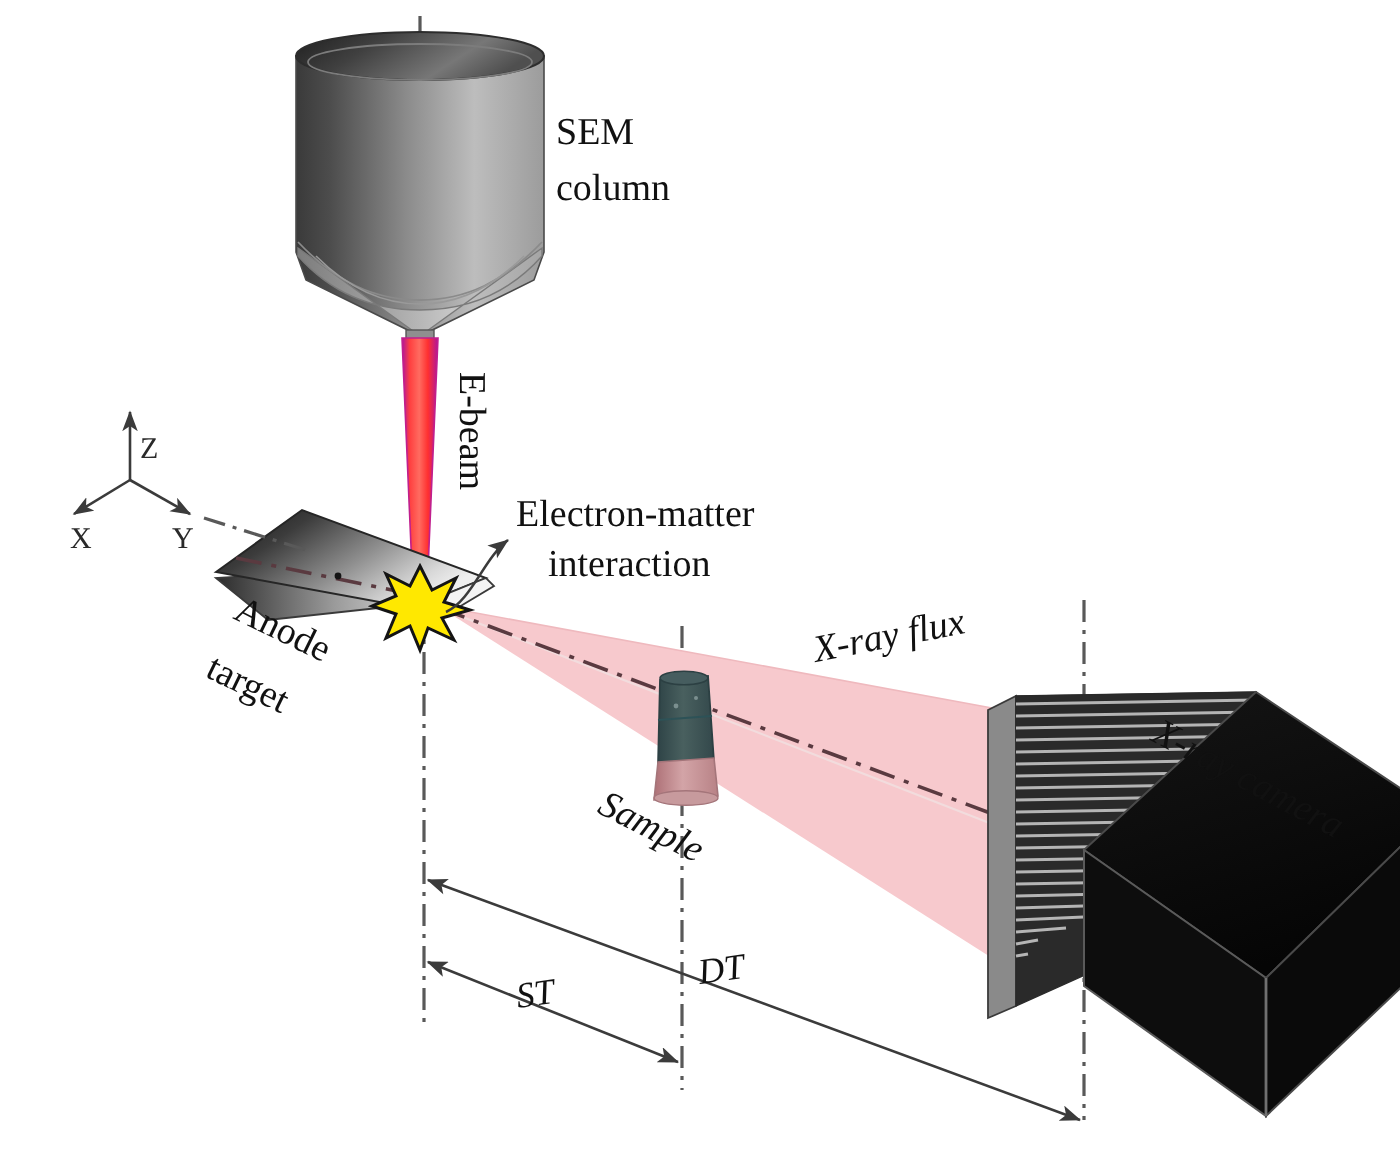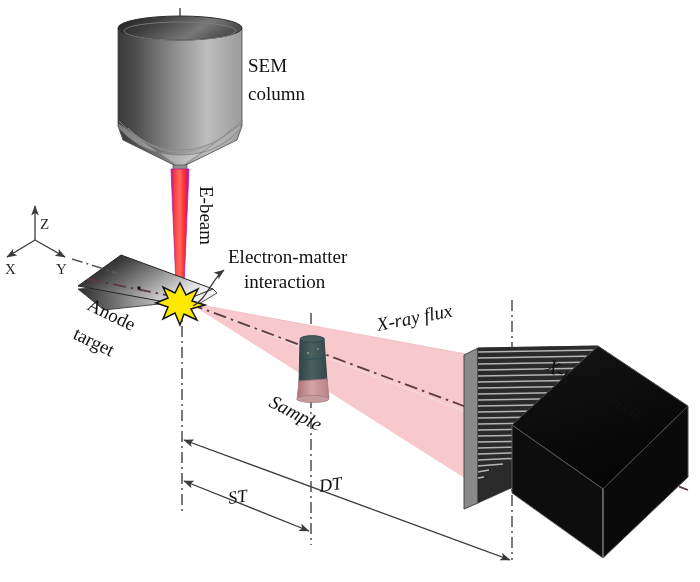--- a/index.html
+++ b/index.html
@@ -11,20 +11,21 @@
   body {
     width: 700px;
     height: 582px;
     overflow: hidden;
     font-family: "Liberation Serif", serif;
   }
   #diagram-root {
     position: relative;
     width: 615px;
     height: 582px;
+    padding-left: 30px;
   }
   svg#scene {
     display: block;
     width: 700px;
     height: 582px;
   }
   .lbl {
     font-family: "Liberation Serif", serif;
     fill: #111111;
   }

